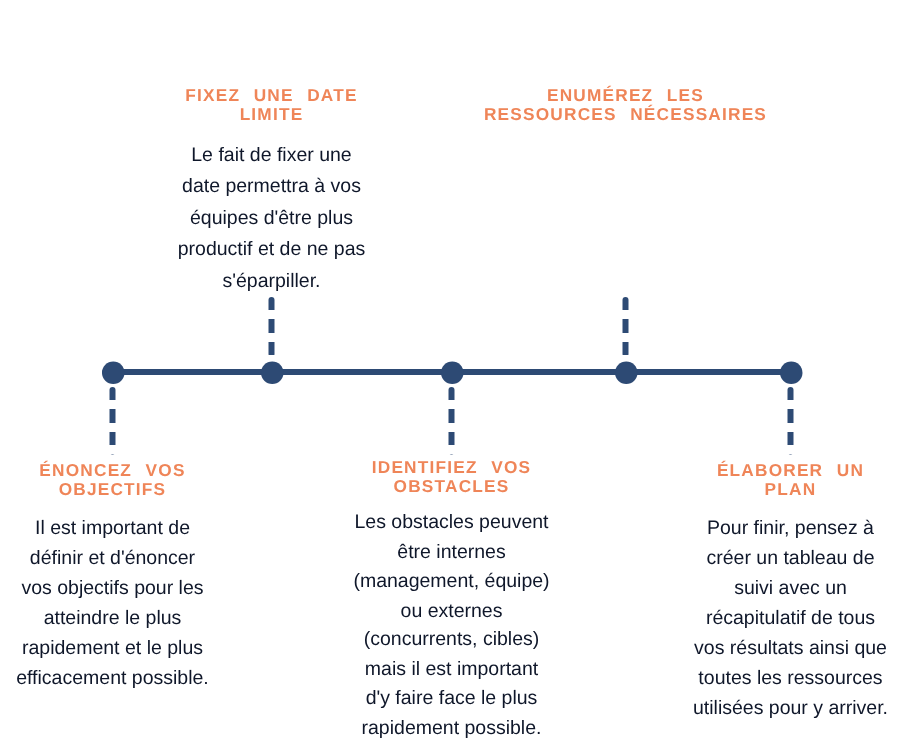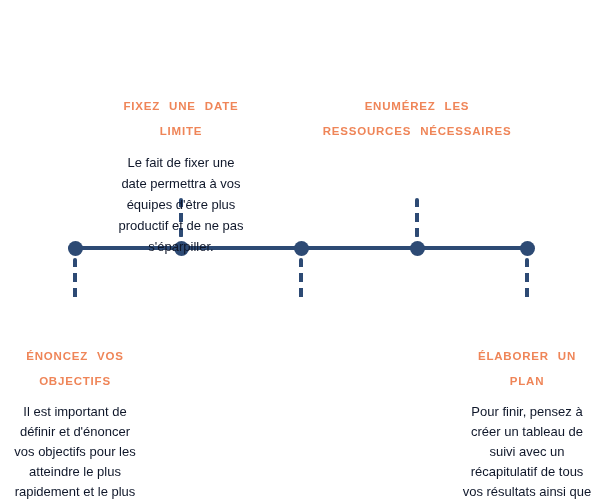--- a/index.html
+++ b/index.html
@@ -58,23 +58,22 @@
   .tb-c4 { left: 322px; top: 58px;  width: 190px; }
   .tb-c1 { left: -5px;  top: 308px; width: 160px; }
   .tb-c3 { left: 216px; top: 306px; width: 170px; }
   .tb-c5 { left: 450px; top: 308px; width: 154px; }
   .tb-heading {
     font-size: 11.5px;
     font-weight: bold;
     color: #ef8558;
     letter-spacing: 0.8px;
     word-spacing: 5px;
-    line-height: 25px;
+    line-height: 13px;
     white-space: pre-line;
-    margin-top: 36px;
   }
   .tb-body {
     margin-top: 8px;
     font-size: 13px;
     color: #0f172a;
     line-height: 21px;
     white-space: pre-line;
   }
   .tb-c3 .tb-body { line-height: 19.5px; margin-top: 6px; }
   .tb-c1 .tb-body, .tb-c5 .tb-body { line-height: 20px; }
@@ -118,20 +117,30 @@
 OBJECTIFS</div>
     <div class="tb-body">Il est important de
 définir et d'énoncer
 vos objectifs pour les
 atteindre le plus
 rapidement et le plus
 efficacement possible.</div>
   </div>
 
   <div class="tb tb-c3">
+    <div class="tb-heading">IDENTIFIEZ  VOS
+OBSTACLES</div>
+    <div class="tb-body">Les obstacles peuvent
+être internes
+(management, équipe)
+ou externes
+(concurrents, cibles)
+mais il est important
+d'y faire face le plus
+rapidement possible.</div>
   </div>
 
   <div class="tb tb-c5">
     <div class="tb-heading">ÉLABORER  UN
 PLAN</div>
     <div class="tb-body">Pour finir, pensez à
 créer un tableau de
 suivi avec un
 récapitulatif de tous
 vos résultats ainsi que

